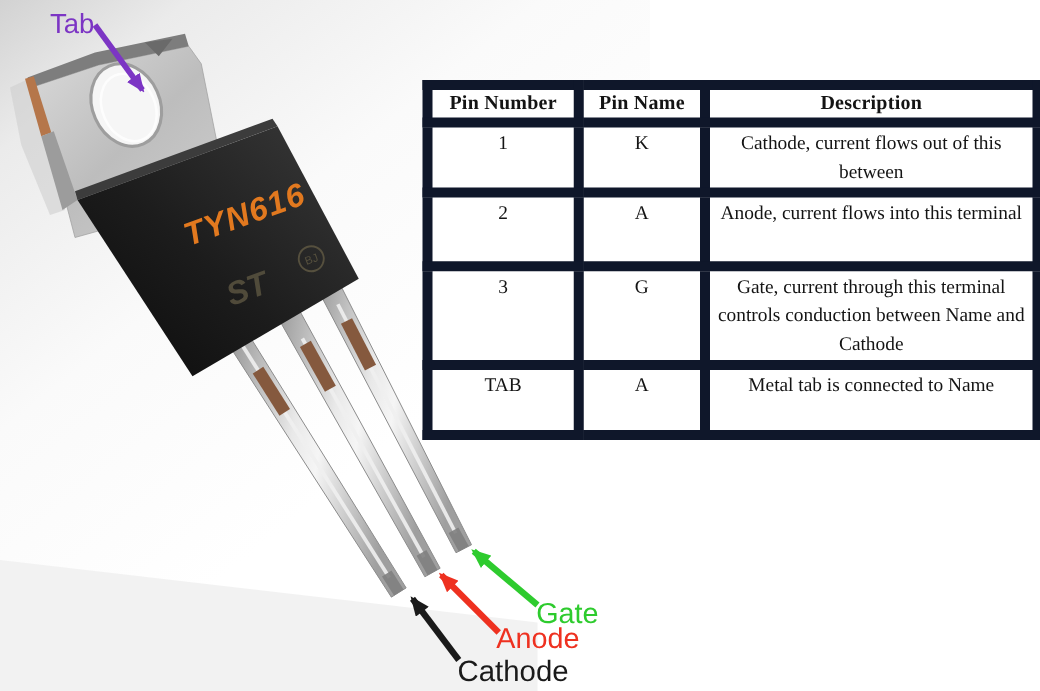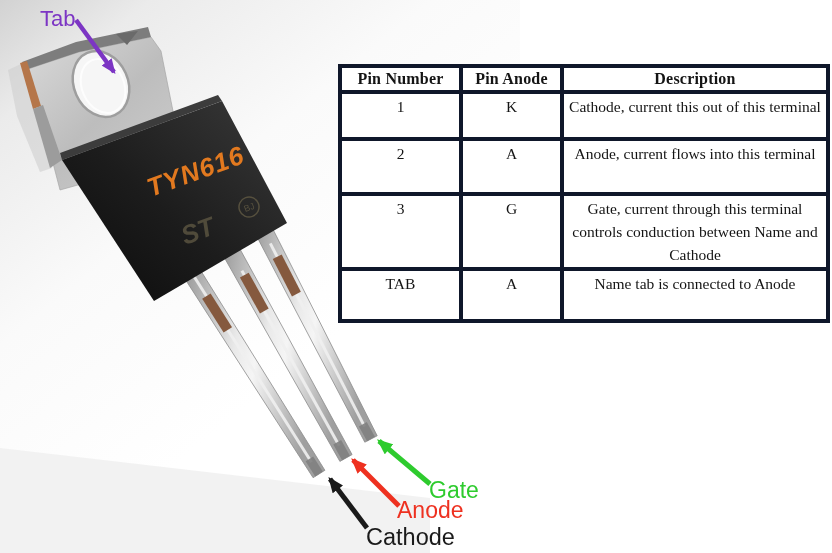--- a/index.html
+++ b/index.html
@@ -10,21 +10,21 @@
   }
   #scene{position:absolute;left:0;top:0;}
   
   .pin-table{
     position:absolute;left:338px;top:64px;
     border-collapse:collapse;table-layout:fixed;width:488px;
     font-family:"Liberation Serif",serif;color:#141414;
     background:#ffffff;
   }
   .pin-table th,.pin-table td{
-    border:4px solid #0f172a;text-align:center;padding:1px 4px;
+    border:8px solid #0f172a;text-align:center;padding:1px 4px;
     overflow:hidden;
   }
   .pin-table th{
     font-size:16px;font-weight:bold;height:20px;line-height:20px;
     vertical-align:middle;letter-spacing:.2px;
   }
   .pin-table td{
     font-size:15.5px;line-height:23px;vertical-align:top;
   }
   .col-num{width:121px;}
@@ -147,39 +147,39 @@
 
 <table class="pin-table">
   <colgroup>
     <col class="col-num">
       <col class="col-name">
       <col class="col-desc">
   </colgroup>
   <thead>
     <tr>
       <th>Pin Number</th>
-      <th>Pin Anode</th>
+      <th>Pin Name</th>
       <th>Description</th>
     </tr>
   </thead>
   <tbody>
     <tr class="r1">
       <td>1</td>
       <td>K</td>
-      <td>Cathode, current this out of this terminal</td>
+      <td>Cathode, current flows out of this between</td>
     </tr>
     <tr class="r2">
       <td>2</td>
       <td>A</td>
       <td>Anode, current flows into this terminal</td>
     </tr>
     <tr class="r3">
       <td>3</td>
       <td>G</td>
       <td>Gate, current through this terminal controls conduction between Name and Cathode</td>
     </tr>
     <tr class="r4">
       <td>TAB</td>
       <td>A</td>
-      <td>Name tab is connected to Anode</td>
+      <td>Metal tab is connected to Name</td>
     </tr>
   </tbody>
 </table>
 
 </body></html>

